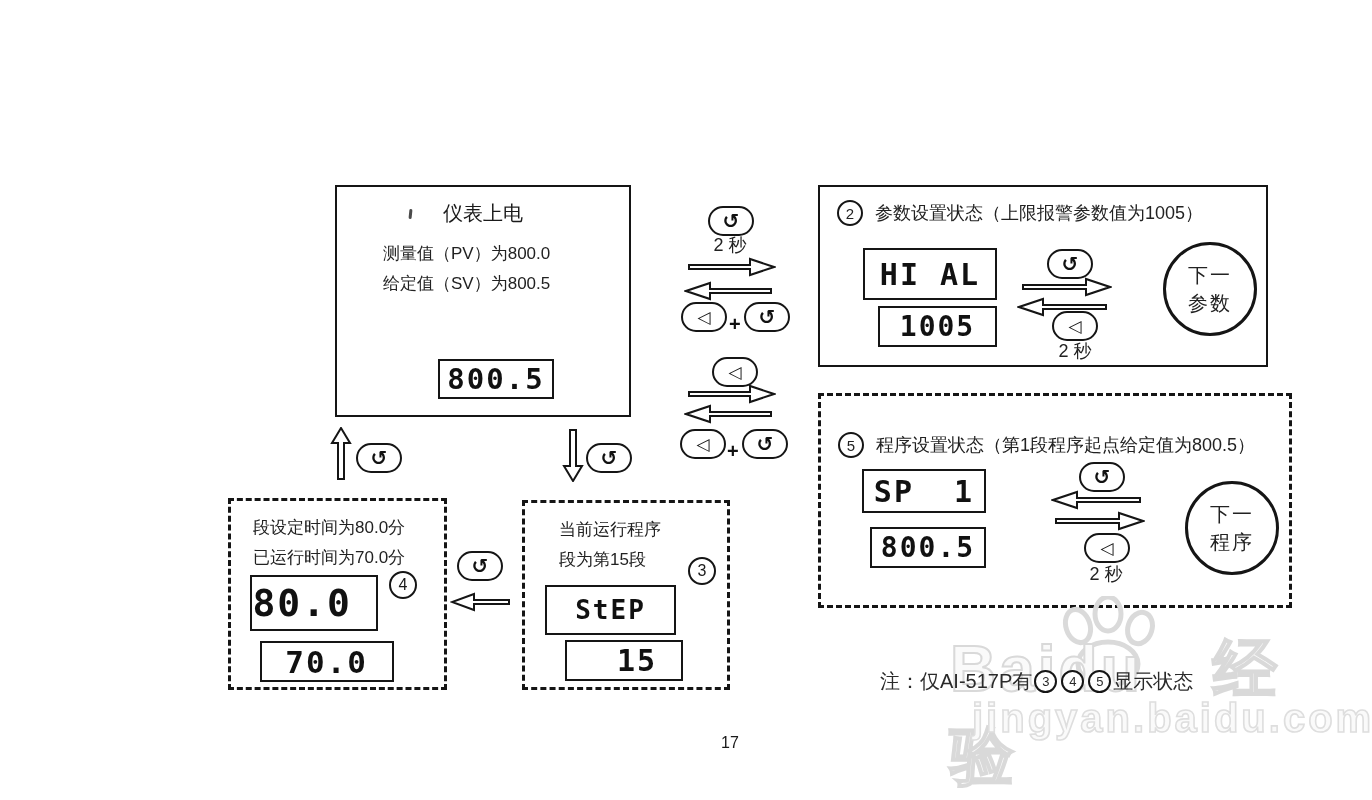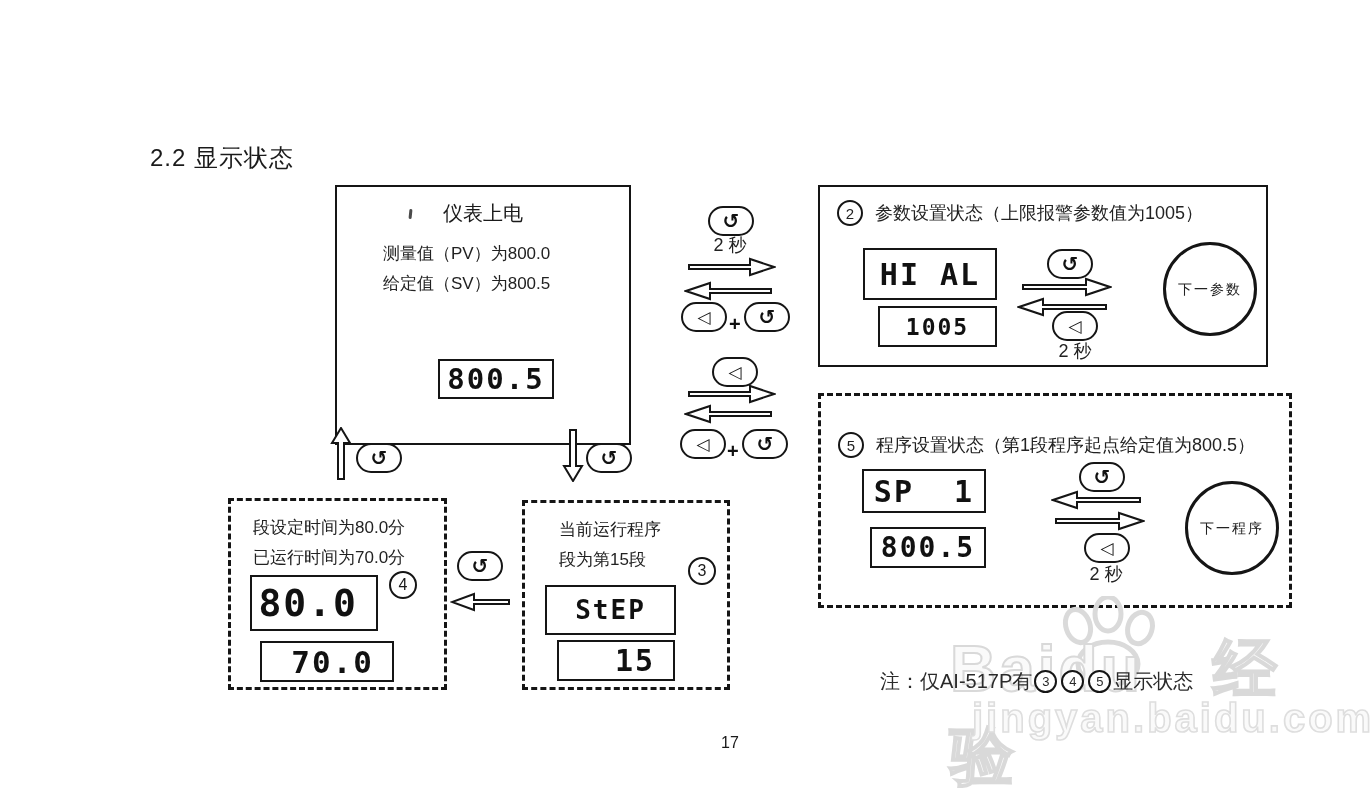--- a/index.html
+++ b/index.html
@@ -8,29 +8,29 @@
   .abs{position:absolute;}
   .box-solid{position:absolute;border:2px solid #151515;background:#fff;box-sizing:border-box;}
   .box-dashed{position:absolute;border:3px dashed #151515;background:transparent;box-sizing:border-box;}
   .sec-title{font-size:24px;font-weight:500;letter-spacing:1px;}
   .hdr{display:flex;align-items:center;gap:12px;font-size:18px;white-space:nowrap;color:#222;}
   .circnum{display:inline-flex;width:26px;height:26px;border:2px solid #151515;border-radius:50%;
            align-items:center;justify-content:center;font-size:15px;background:#fff;box-sizing:border-box;flex:0 0 auto;}
   .disp{position:absolute;border:2px solid #151515;background:#fff;box-sizing:border-box;
         display:flex;align-items:center;justify-content:center;
         font-family:"DejaVu Sans Mono",monospace;font-weight:bold;color:#111;letter-spacing:2px;white-space:pre;}
-  .disp.right{justify-content:flex-end;padding-right:18px;}
+  .disp.right{justify-content:flex-end;padding-right:24px;}
   .key{position:absolute;width:46px;height:30px;border:2px solid #151515;border-radius:15px;background:#fff;
        box-sizing:border-box;display:flex;align-items:center;justify-content:center;
        font-size:20px;font-weight:600;line-height:1;color:#111;}
   .plus{position:absolute;font-size:20px;font-weight:600;color:#111;}
   .lbl{position:absolute;font-size:18px;color:#222;text-align:center;}
   .circle-node{position:absolute;border:3px solid #151515;border-radius:50%;background:#fff;box-sizing:border-box;
-               display:flex;flex-direction:row;align-items:center;justify-content:center;
-               font-size:14px;line-height:28px;color:#222;letter-spacing:2px;}
+               display:flex;flex-direction:column;align-items:center;justify-content:center;
+               font-size:20px;line-height:28px;color:#222;letter-spacing:2px;}
   .txtline{font-size:17px;line-height:30px;color:#222;white-space:nowrap;}
   .note{position:absolute;display:flex;align-items:center;font-size:20px;color:#2a2a2a;z-index:3;white-space:nowrap;}
   .note .circnum{width:23px;height:23px;border-width:2px;font-size:13px;margin:0 2px;}
   .pagenum{position:absolute;font-size:16px;color:#1a1a1a;text-align:center;}
   .wm{position:absolute;z-index:1;pointer-events:none;font-weight:bold;color:#fafafa;
       -webkit-text-stroke:2px #d9d9d9;letter-spacing:3px;}
   .wm-url{font-size:40px;-webkit-text-stroke:1.6px #dedede;}
   .stray-tick{position:absolute;width:3px;height:10px;background:#4a4a4a;border-radius:2px;transform:rotate(6deg);}
   svg{display:block;}
 </style>
@@ -47,23 +47,22 @@
         <ellipse cx="90" cy="32" rx="12" ry="16" transform="rotate(18 90 32)"></ellipse>
         <ellipse cx="58" cy="68" rx="30" ry="22"></ellipse>
       </g>
     </svg>
     <div class="wm" style="left:0px;top:28px;font-size:64px;">
       <span>Baidu</span><span style="margin-left:70px;">经验</span>
     </div>
     <div class="wm wm-url" style="left:22px;top:98px;">jingyan.baidu.com</div>
   </div>
 
-  <div class="abs sec-title" style="left:150px;top:142px;">2.2 显示状态</div>
-
-  <div class="box-solid" style="left:335px;top:185px;width:296px;height:260px;">
+
+  <div class="box-solid" style="left:335px;top:185px;width:296px;height:232px;">
     <div class="stray-tick" style="left:72px;top:22px;"></div>
     <div class="abs" style="left:0;right:0;top:13px;text-align:center;font-size:20px;">仪表上电</div>
     <div class="abs" style="left:46px;top:52px;">
       <div class="txtline">测量值（PV）为800.0</div>
       <div class="txtline">给定值（SV）为800.5</div>
     </div>
     <div class="disp" style="left:101px;top:172px;width:116px;height:40px;font-size:29px;">800.5</div>
   </div>
 
   <div class="key" style="left:708px;top:206px;">
@@ -100,21 +99,21 @@
   <div class="key" style="left:742px;top:429px;">
     <span>↺</span>
   </div>
 
   <div class="box-solid" style="left:818px;top:185px;width:450px;height:182px;">
     <div class="hdr abs" style="left:17px;top:13px;">
       <span class="circnum">2</span>
       <span>参数设置状态（上限报警参数值为1005）</span>
     </div>
     <div class="disp" style="left:43px;top:61px;width:134px;height:52px;font-size:30px;">HI AL</div>
-    <div class="disp" style="left:58px;top:119px;width:119px;height:41px;font-size:23px;">1005</div>
+    <div class="disp" style="left:58px;top:119px;width:119px;height:41px;font-size:28px;">1005</div>
     <div class="key" style="left:227px;top:62px;">
       <span>↺</span>
     </div>
     <svg class="abs" style="left:202px;top:90px;" width="90" height="20" viewBox="0 0 90 20">
       <path d="M1 8 H64 V2 L88 10 L64 18 V12 H1 Z" fill="#fff" stroke="#151515" stroke-width="2"></path>
     </svg>
     <svg class="abs" style="left:197px;top:110px;" width="90" height="20" viewBox="0 0 90 20">
       <path d="M89 8 H26 V2 L2 10 L26 18 V12 H89 Z" fill="#fff" stroke="#151515" stroke-width="2"></path>
     </svg>
     <div class="key" style="left:232px;top:124px;">
@@ -183,21 +182,21 @@
     <path d="M59 8 H24 V2 L2 10 L24 18 V12 H59 Z" fill="#fff" stroke="#151515" stroke-width="2"></path>
   </svg>
 
   <div class="box-dashed" style="left:522px;top:500px;width:208px;height:190px;">
     <div class="abs" style="left:34px;top:12px;">
       <div class="txtline">当前运行程序</div>
       <div class="txtline">段为第15段</div>
     </div>
     <span class="circnum abs" style="left:163px;top:54px;width:28px;height:28px;font-size:16px;">3</span>
     <div class="disp" style="left:20px;top:82px;width:131px;height:50px;font-size:26px;">StEP</div>
-    <div class="disp right" style="left:32px;top:137px;width:118px;height:41px;font-size:30px;">15</div>
+    <div class="disp right" style="left:40px;top:137px;width:118px;height:41px;font-size:30px;">15</div>
   </div>
 
   <div class="note" style="left:880px;top:668px;">
     <span>注：仅AI-517P有</span>
     <span class="circnum">3</span>
     <span class="circnum">4</span>
     <span class="circnum">5</span>
     <span>显示状态</span>
   </div>
 

